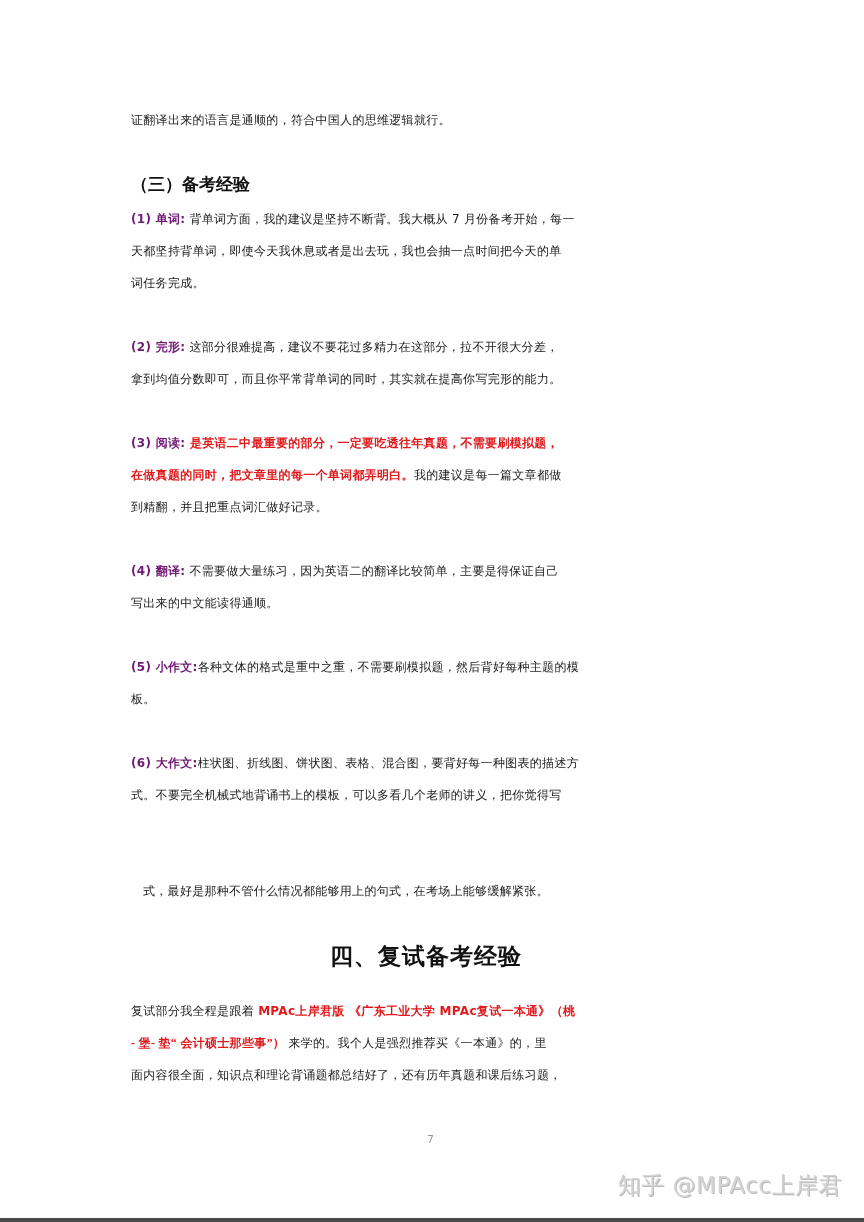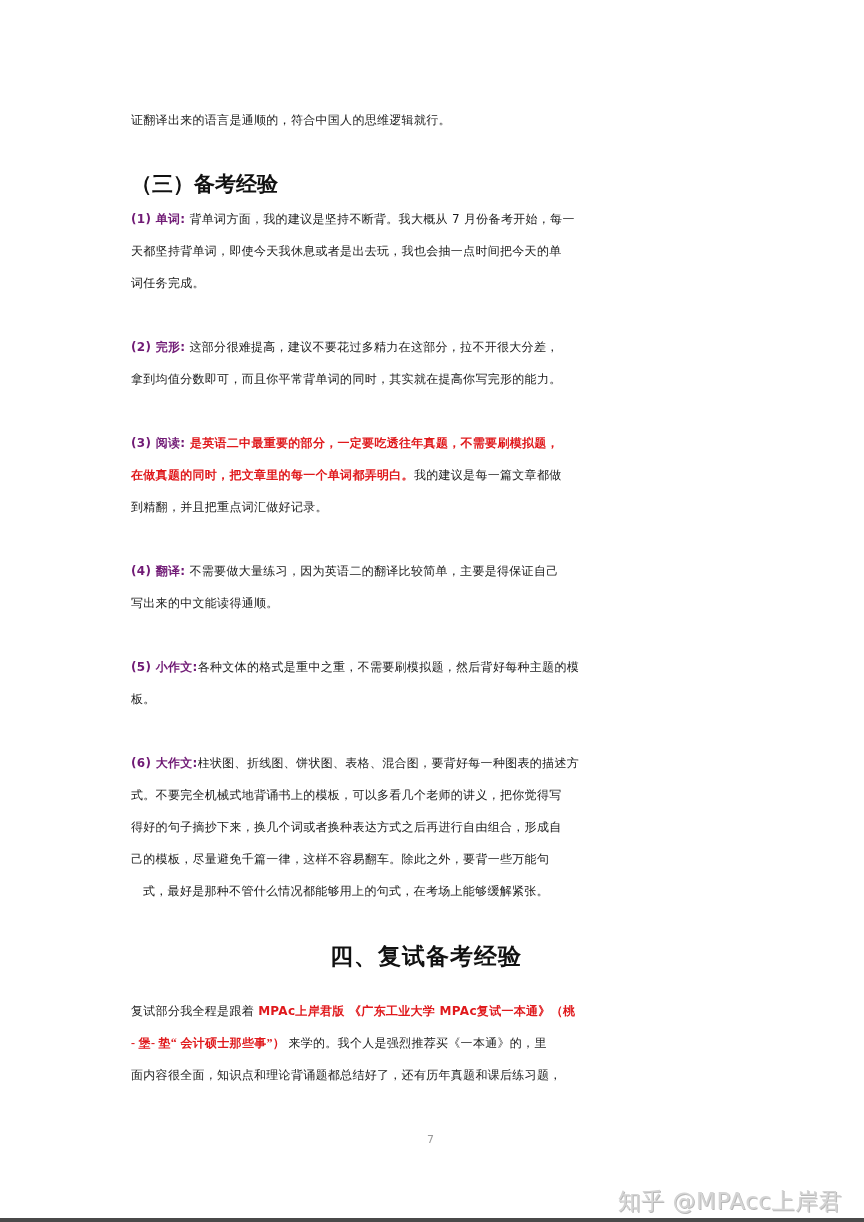--- a/index.html
+++ b/index.html
@@ -29,21 +29,21 @@
       font-size: 12px;
       line-height: 32px;
       white-space: nowrap;
       letter-spacing: 0.3px;
     }
     .bold { font-weight: bold; color: #701a75; }
     .red { color: #e0191c; font-weight: bold; text-align: center; }
     .subhead {
       position: absolute;
       left: 131px;
-      font-size: 21px;
+      font-size: 17px;
       font-weight: bold;
       line-height: 32px;
       color: #111;
     }
     .h2 {
       position: absolute;
       left: 0;
       width: 852px;
       text-align: center;
       top: 938px;
@@ -63,21 +63,20 @@
     }
     .watermark {
       position: absolute;
       right: 22px;
       top: 1170px;
       font-size: 23px;
       color: #d4d4d4;
       letter-spacing: 0.5px;
       text-shadow: 1px 1px 0 #b9b9b9;
       font-family: "DejaVu Sans", sans-serif;
-      margin-top: 16px;
     }
     .bottom-bar {
       position: absolute;
       left: 0;
       top: 1218px;
       width: 864px;
       height: 4px;
       background: #4a4a4a;
     }
   </style>
@@ -116,22 +115,20 @@
 
   <div class="line" style="top:651px;">
     <span class="bold">(5) 小作文:</span><span>各种文体的格式是重中之重，不需要刷模拟题，然后背好每种主题的模</span>
   </div>
   <div class="line" style="top:683px;">板。</div>
 
   <div class="line" style="top:747px;">
     <span class="bold">(6) 大作文:</span><span>柱状图、折线图、饼状图、表格、混合图，要背好每一种图表的描述方</span>
   </div>
   <div class="line" style="top:779px;">式。不要完全机械式地背诵书上的模板，可以多看几个老师的讲义，把你觉得写</div>
-  <div class="line" style="top:811px;">得好的句子摘抄下来，换几个词或者换种表达方式之后再进行自由组合，形成自</div>
-  <div class="line" style="top:843px;">己的模板，尽量避免千篇一律，这样不容易翻车。除此之外，要背一些万能句</div>
   <div class="line" style="top:875px;margin-left:12px;">式，最好是那种不管什么情况都能够用上的句式，在考场上能够缓解紧张。</div>
 
   <div class="h2">四、复试备考经验</div>
 
   <div class="line" style="top:995px;">
     <span>复试部分我全程是跟着 </span><span class="red">MPAc上岸君版 《广东工业大学 MPAc复试一本通》（桃</span>
   </div>
   <div class="line" style="top:1027px;font-family:Liberation Serif, serif;">
     <span class="red">- 堡- 垫“ 会计硕士那些事”）</span><span> 来学的。我个人是强烈推荐买《一本通》的，里</span>
   </div>

